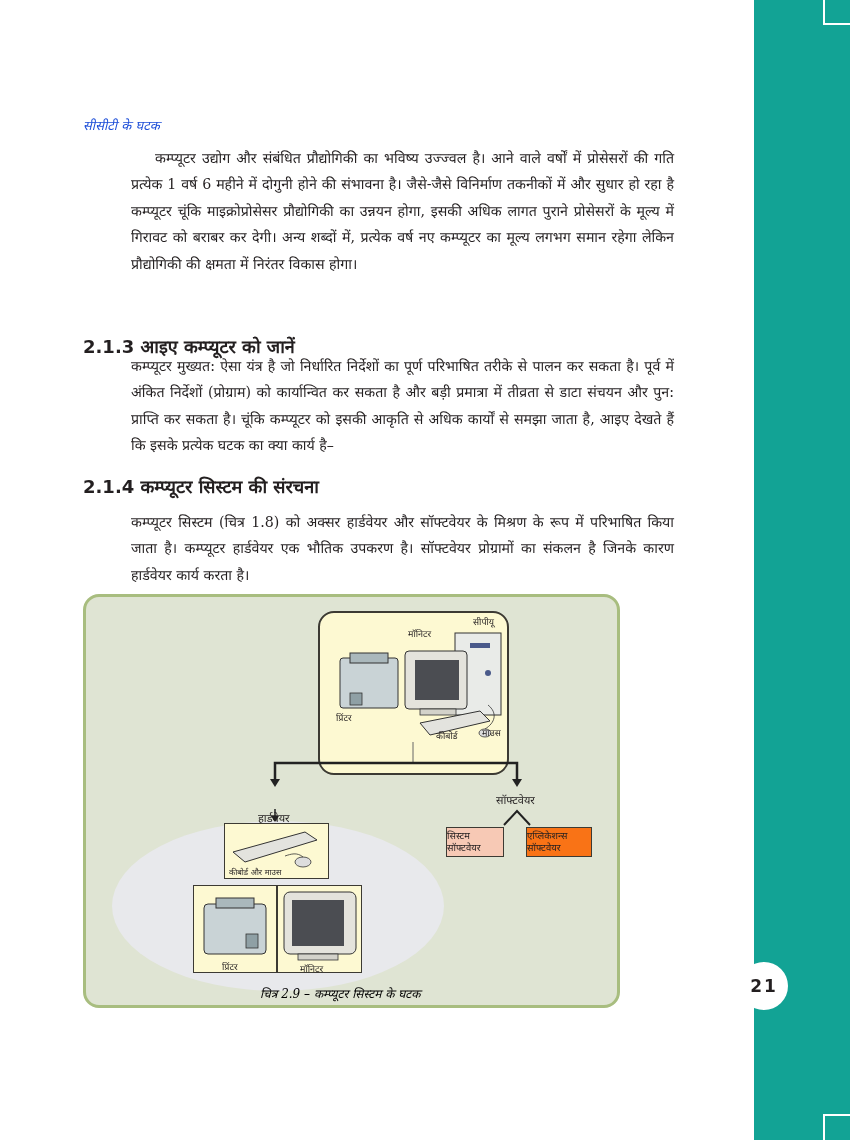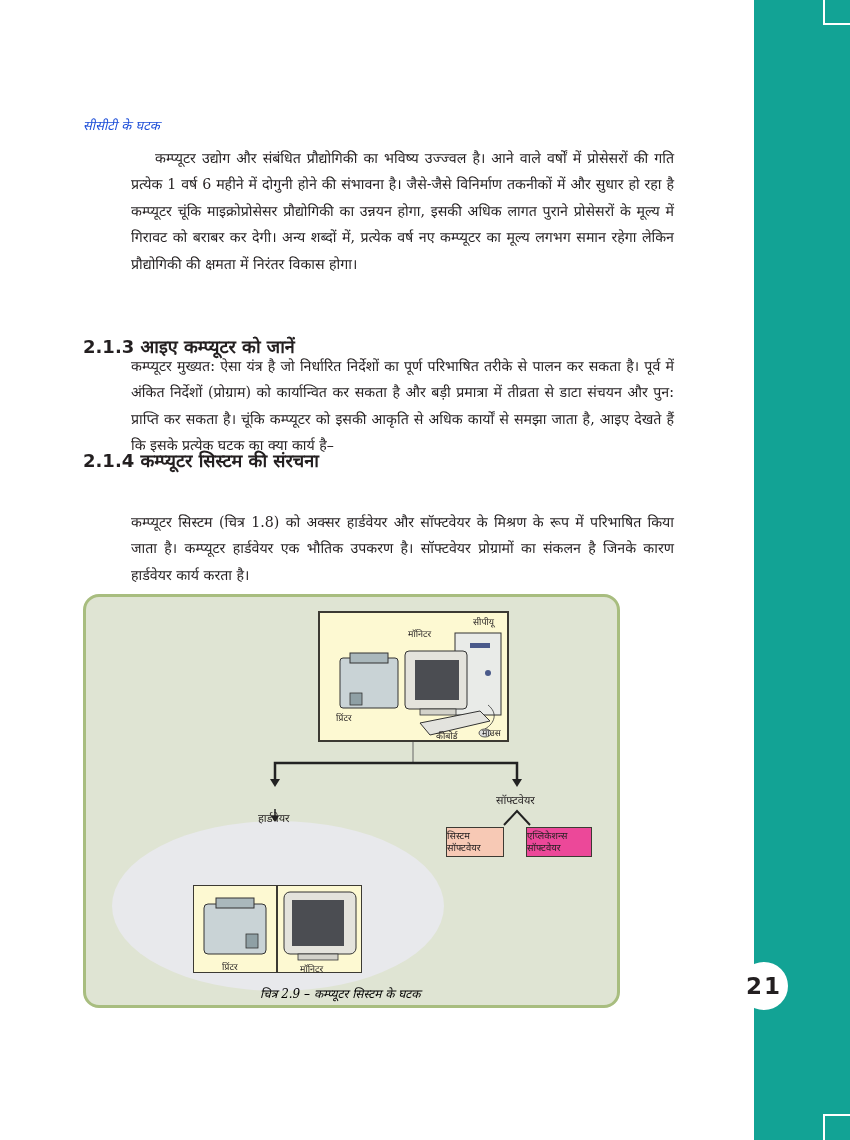--- a/index.html
+++ b/index.html
@@ -17,73 +17,73 @@
     position:absolute; left:823px; top:-2px; width:40px; height:25px;
     border-left:2px solid #ffffff; border-bottom:2px solid #ffffff;
   }
   .corner-bottom {
     position:absolute; left:823px; top:1114px; width:40px; height:40px;
     border-left:2px solid #ffffff; border-top:2px solid #ffffff;
   }
   .page-num {
     position:absolute; left:740px; top:962px; width:48px; height:48px;
     border-radius:50%; background:#ffffff;
-    font-family:"DejaVu Sans", sans-serif; font-size:23px; font-weight:bold;
+    font-family:"DejaVu Sans", sans-serif; font-size:17px; font-weight:bold;
     letter-spacing:2px; color:#231f20;
     display:flex; align-items:center; justify-content:center;
   }
   .running-head {
     position:absolute; left:83px; top:116px;
     font-size:13px; font-style:italic; color:#1d4ed8;
   }
   .para {
     position:absolute; left:83px; width:543px;
     font-size:14.2px; line-height:26.4px; text-align:justify;margin-left:48px;
   }
   .p1 { top:145px; text-indent:24px; }
   .p2 { top:353px; }
   .p3 { top:509px; }
   .heading {
     position:absolute; left:83px;
     font-family:"DejaVu Sans", sans-serif; font-weight:bold; font-size:18px;
     color:#231f20;
   }
   .h1 { top:334px; }
-  .h2 { top:448px;text-align:center; }
+  .h2 { top:474px;text-align:center; }
 
   
   .figure {
     position:absolute; left:83px; top:594px; width:537px; height:414px;
     background:#dfe4d3; border:3px solid #a8bd7f; border-radius:16px;
     box-sizing:border-box; overflow:hidden;
   }
   .ellipse {
     position:absolute; left:26px; top:224px; width:332px; height:170px;
     border-radius:50%; background:#e8e9ec;
   }
   .box {
     position:absolute; background:#fdf9d2; border:1px solid #3c3a33;
     box-sizing:border-box;
   }
-  .top-box { left:232px; top:14px; width:191px; height:131px; border-width:2px; }
+  .top-box { left:232px; top:14px; width:191px; height:164px; border-width:2px;border-radius:16px; }
   .kb-box { left:138px; top:226px; width:105px; height:56px; }
   .pr-box { left:107px; top:288px; width:84px; height:88px; }
   .mon-box { left:191px; top:288px; width:85px; height:88px; }
   .lbl {
     position:absolute; font-size:9px; color:#231f20; white-space:nowrap;
   }
   .dlabel {
     position:absolute; font-size:11px; color:#231f20; white-space:nowrap;
   }
   .sw-box {
     position:absolute; font-size:9.5px; line-height:12px; 
     border:1px solid #3c3a33; box-sizing:border-box; padding-top:2px;
   }
   .sys-sw { left:360px; top:230px; width:58px; height:30px; background:#f7c9b5; }
-  .app-sw { left:440px; top:230px; width:66px; height:30px; background:#ec4899; }
+  .app-sw { left:440px; top:230px; width:66px; height:30px; background:#f97316; }
   .caption {
     position:absolute; left:174px; top:388px; font-size:12px; font-style:italic;
     color:#000000;
   }
   svg { position:absolute; left:0; top:0; overflow:visible; }
 </style>
 </head>
 <body>
 
 <div class="teal-band"></div>
@@ -137,20 +137,28 @@
     <polygon points="184,182 194,182 189,190" fill="#222"></polygon>
     <polygon points="426,182 436,182 431,190" fill="#222"></polygon>
     <line x1="189" y1="212" x2="189" y2="222" stroke="#222" stroke-width="1.5"></line>
     <polygon points="185,219 193,219 189,225" fill="#222"></polygon>
     <polyline points="418,228 431,214 444,228" fill="none" stroke="#222" stroke-width="2"></polyline>
   </svg>
 
   <span class="dlabel" style="left:172px;top:195px;margin-top:18px;">हार्डवेयर</span>
   <span class="dlabel" style="left:410px;top:195px;">सॉफ्टवेयर</span>
 
+  <div class="box kb-box">
+    <svg width="105" height="56">
+      <polygon points="8,28 80,8 92,16 20,38" fill="#e3e3de" stroke="#333" stroke-width="1"></polygon>
+      <ellipse cx="78" cy="38" rx="8" ry="5" fill="#ddd" stroke="#333" stroke-width="0.8"></ellipse>
+      <path d="M78,33 C72,28 66,30 60,32" fill="none" stroke="#333" stroke-width="0.8"></path>
+    </svg>
+    <span class="lbl" style="left:4px;top:42px;font-size:8px;">कीबोर्ड और माउस</span>
+  </div>
   <div class="box pr-box">
     <svg width="84" height="88">
       <rect x="10" y="18" width="62" height="50" rx="4" fill="#c9d3d6" stroke="#333" stroke-width="1"></rect>
       <rect x="22" y="12" width="38" height="10" fill="#aab8bc" stroke="#333" stroke-width="1"></rect>
       <rect x="52" y="48" width="12" height="14" fill="#8fa0a5" stroke="#333" stroke-width="0.8"></rect>
     </svg>
     <span class="lbl" style="left:28px;top:74px;">प्रिंटर</span>
   </div>
   <div class="box mon-box">
     <svg width="85" height="88">

